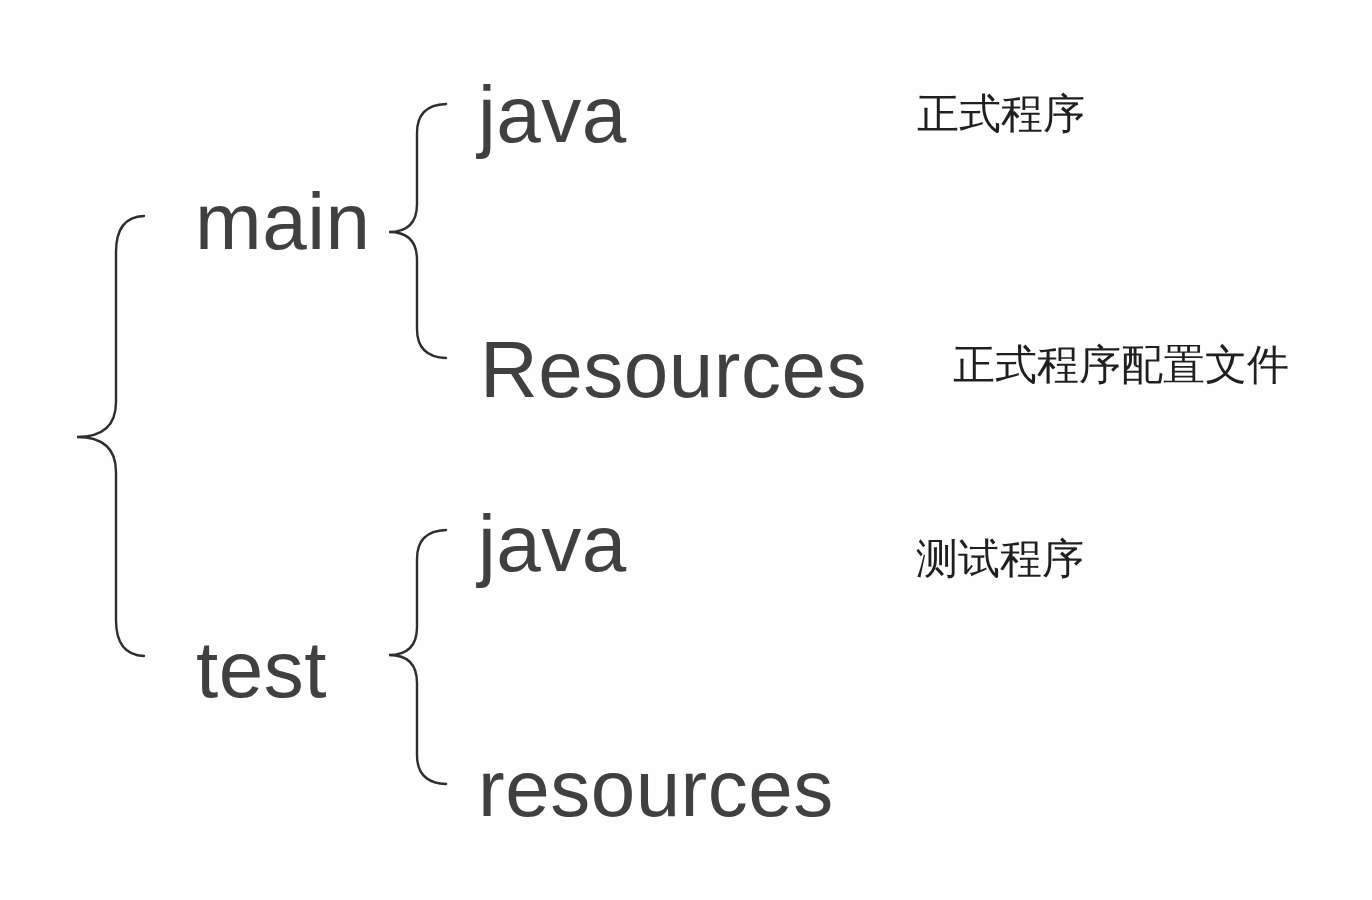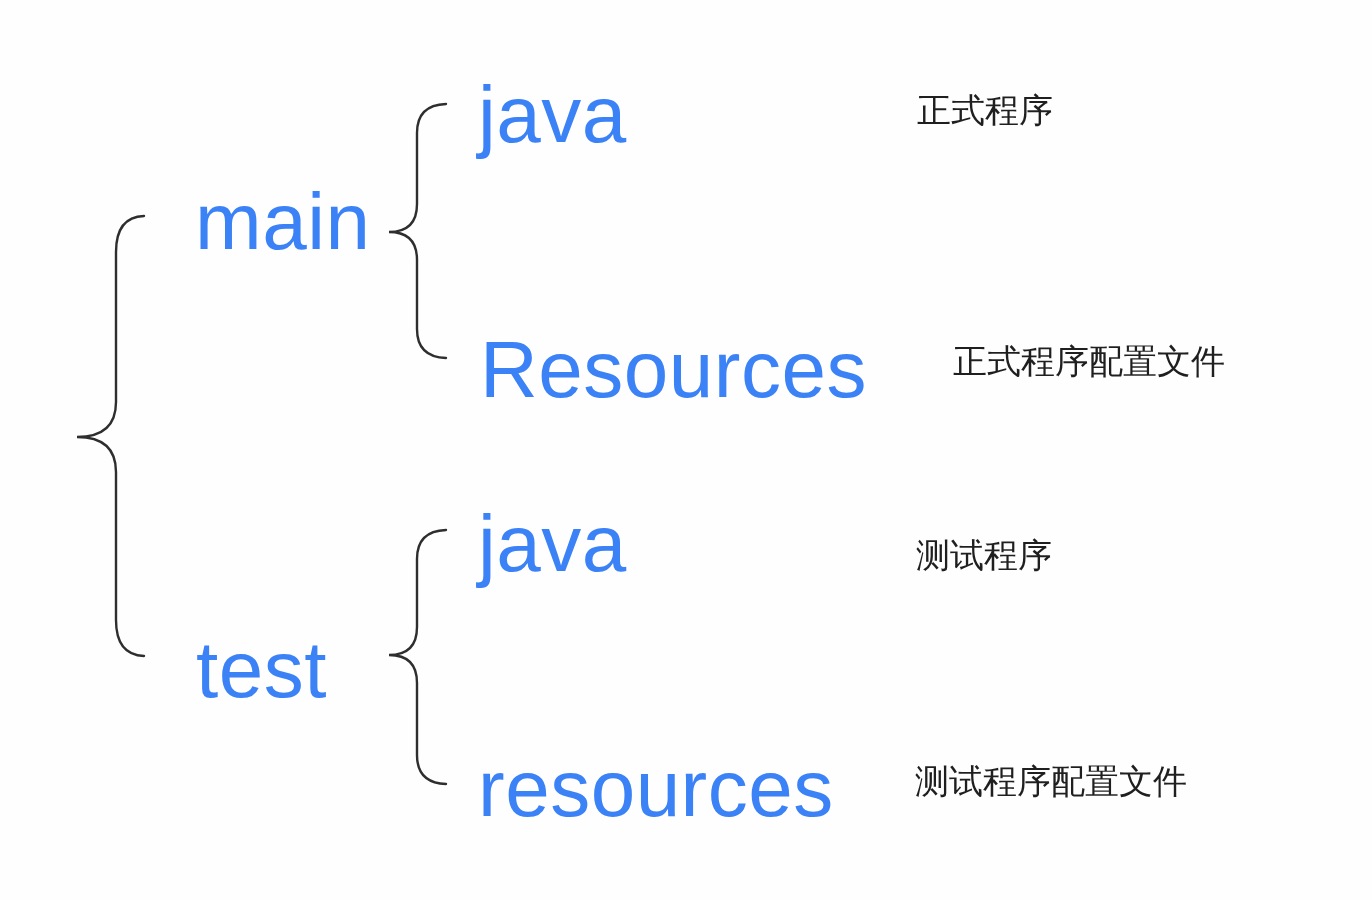--- a/index.html
+++ b/index.html
@@ -20,28 +20,28 @@
     left: 0;
     top: 0;
     width: 1372px;
     height: 900px;
     pointer-events: none;
   }
   .label {
     position: absolute;
     line-height: 1;
     white-space: nowrap;
-    color: #3b82f6;
+    color: #404040;
   }
   .label.big {
     font-size: 80px;
     letter-spacing: 0.5px;
   }
   .label.cn {
-    font-size: 34px;
+    font-size: 42px;
     color: #1f1f1f;
   }
 </style>
 </head>
 <body>
 
 <div class="canvas">
 
   <svg class="braces-svg" viewBox="0 0 1372 900" xmlns="http://www.w3.org/2000/svg">
 
@@ -81,15 +81,14 @@
   <div class="label big" style="left:478px; top:504px;">java</div>
 
   <div class="label big" style="left:478px; top:749px;">resources</div>
 
   <div class="label cn" style="left:917px; top:93px;">正式程序</div>
 
   <div class="label cn" style="left:917px; top:344px;margin-left:36px;">正式程序配置文件</div>
 
   <div class="label cn" style="left:916px; top:512px;margin-top:26px;">测试程序</div>
 
-  <div class="label cn" style="left:915px; top:764px;">测试程序配置文件</div>
 
 </div>
 
 </body></html>

